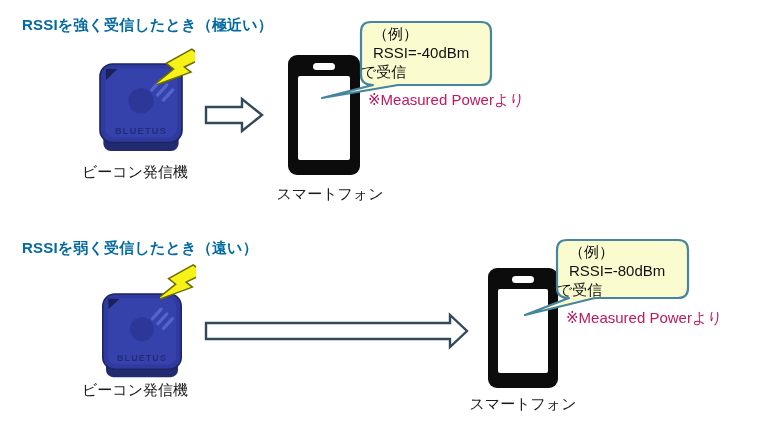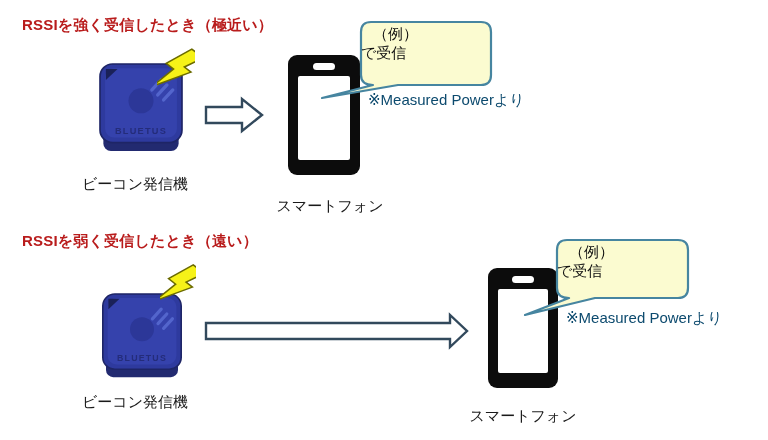--- a/index.html
+++ b/index.html
@@ -4,35 +4,35 @@
 <style>
   html,body{margin:0;padding:0;}
   body{
     width:768px;height:440px;position:relative;overflow:hidden;
     background:#ffffff;
     font-family:"Liberation Sans","DejaVu Sans",sans-serif;
     color:#1a1a1a;
   }
   .abs{position:absolute;}
   .section-title{
-    position:absolute;font-size:15px;font-weight:bold;color:#b91c1c;
+    position:absolute;font-size:15px;font-weight:bold;color:#0369a1;
     letter-spacing:0.2px;white-space:nowrap;
   }
   .device-label{
-    position:absolute;font-size:15px;color:#1a1a1a;text-align:center;white-space:nowrap;margin-top:12px;
+    position:absolute;font-size:15px;color:#1a1a1a;text-align:center;white-space:nowrap;
   }
   .phone{position:absolute;background:#0c0c0c;border-radius:9px;}
   .phone .screen{position:absolute;left:10px;right:10px;top:21px;bottom:15px;background:#ffffff;border-radius:2px;}
   .phone .speaker{position:absolute;top:8px;left:50%;transform:translateX(-50%);width:22px;height:7px;background:#ffffff;border-radius:4px;}
   .bubble-text{
     position:absolute;font-size:15px;line-height:19px;color:#111111;white-space:nowrap;
   }
   .bubble-text .indent{padding-left:12px;}
   .note{
-    position:absolute;font-size:15px;line-height:21px;color:#0c4a6e;white-space:nowrap;
+    position:absolute;font-size:15px;line-height:21px;color:#be185d;white-space:nowrap;
   }
 </style>
 </head>
 <body>
 
 <div class="section-title" style="left:22px;top:16px;">RSSIを強く受信したとき（極近い）</div>
 
 <svg class="abs" style="left:95px;top:60px;" width="92" height="100" viewBox="0 0 110 118">
   <rect x="10" y="74" width="90" height="34" rx="9" fill="#222a70"></rect>
   <rect x="6" y="4" width="98" height="94" rx="15" fill="#2e3a9e" stroke="#1e2566" stroke-width="2"></rect>
@@ -60,28 +60,29 @@
   <div class="speaker"></div>
   <div class="screen"></div>
 </div>
 <div class="device-label" style="left:275px;top:185px;width:110px;">スマートフォン</div>
 
 <svg class="abs" style="left:315px;top:18px;" width="182" height="88" viewBox="0 0 182 88">
   <path d="M 56,4 L 166,4 Q 176,4 176,14 L 176,57 Q 176,67 166,67 L 83,67 L 7,80 L 58,67 Q 46,67 46,57 L 46,14 Q 46,4 56,4 Z" fill="#fbfbd0" stroke="#4685a0" stroke-width="2.2" stroke-linejoin="round"></path>
 </svg>
 <div class="bubble-text" style="left:361px;top:24px;width:130px;">
   <div class="indent">（例）</div>
+  <div class="indent">RSSI=-40dBm</div>
   <div>で受信</div>
 </div>
 
 <div class="note" style="left:368px;top:89px;">
   <div>※Measured Powerより</div>
 </div>
 
-<div class="section-title" style="left:22px;top:232px;">RSSIを弱く受信したとき（遠い）</div>
+<div class="section-title" style="left:22px;top:239px;">RSSIを弱く受信したとき（遠い）</div>
 
 <svg class="abs" style="left:98px;top:290px;" width="88" height="96" viewBox="0 0 110 118">
   <rect x="10" y="74" width="90" height="34" rx="9" fill="#222a70"></rect>
   <rect x="6" y="4" width="98" height="94" rx="15" fill="#2e3a9e" stroke="#1e2566" stroke-width="2"></rect>
   <rect x="12" y="9" width="86" height="83" rx="11" fill="#3542ac"></rect>
   <path d="M 13,10 L 27,10 L 13,23 Z" fill="#1a2158"></path>
   <circle cx="55" cy="48" r="15" fill="#2c3798"></circle>
   <g stroke="#5365cc" stroke-width="4" stroke-linecap="round">
     <line x1="68" y1="35" x2="79" y2="23"></line>
     <line x1="75" y1="41" x2="86" y2="29"></line>
@@ -103,18 +104,19 @@
   <div class="speaker"></div>
   <div class="screen"></div>
 </div>
 <div class="device-label" style="left:468px;top:395px;width:110px;">スマートフォン</div>
 
 <svg class="abs" style="left:515px;top:236px;" width="182" height="86" viewBox="0 0 182 86">
   <path d="M 52,4 L 163,4 Q 173,4 173,14 L 173,52 Q 173,62 163,62 L 80,62 L 10,79 L 54,62 Q 42,62 42,52 L 42,14 Q 42,4 52,4 Z" fill="#fbfbd0" stroke="#4685a0" stroke-width="2.2" stroke-linejoin="round"></path>
 </svg>
 <div class="bubble-text" style="left:557px;top:242px;width:131px;">
   <div class="indent">（例）</div>
+  <div class="indent">RSSI=-80dBm</div>
   <div>で受信</div>
 </div>
 
 <div class="note" style="left:566px;top:307px;">
   <div>※Measured Powerより</div>
 </div>
 
 </body></html>

